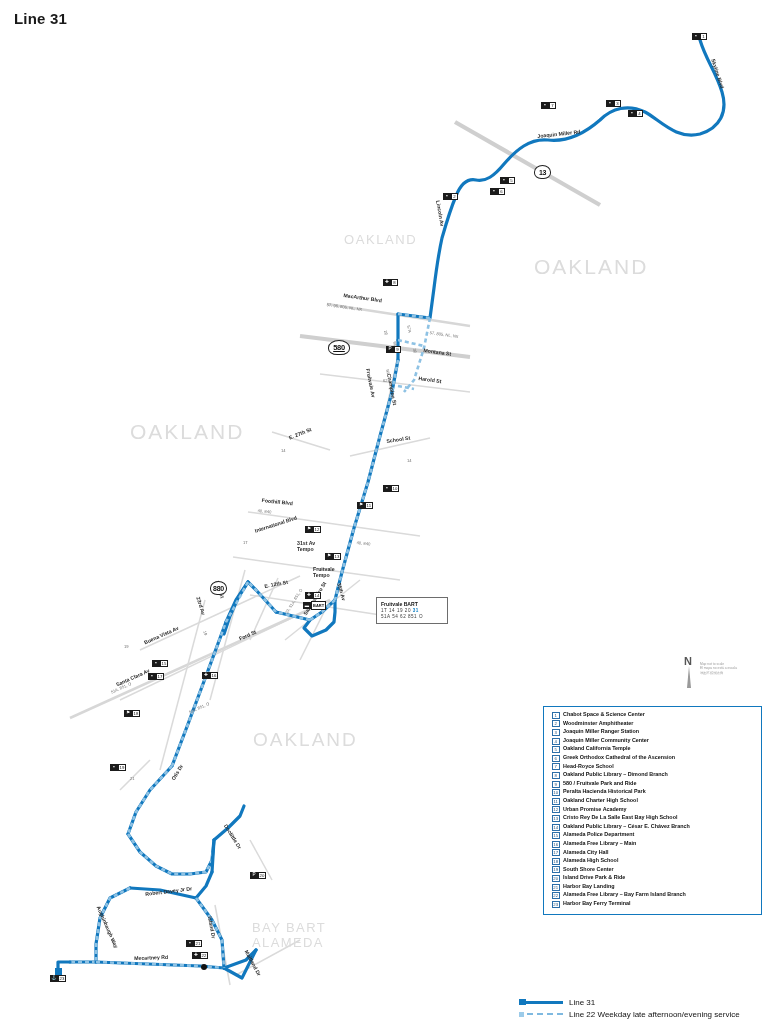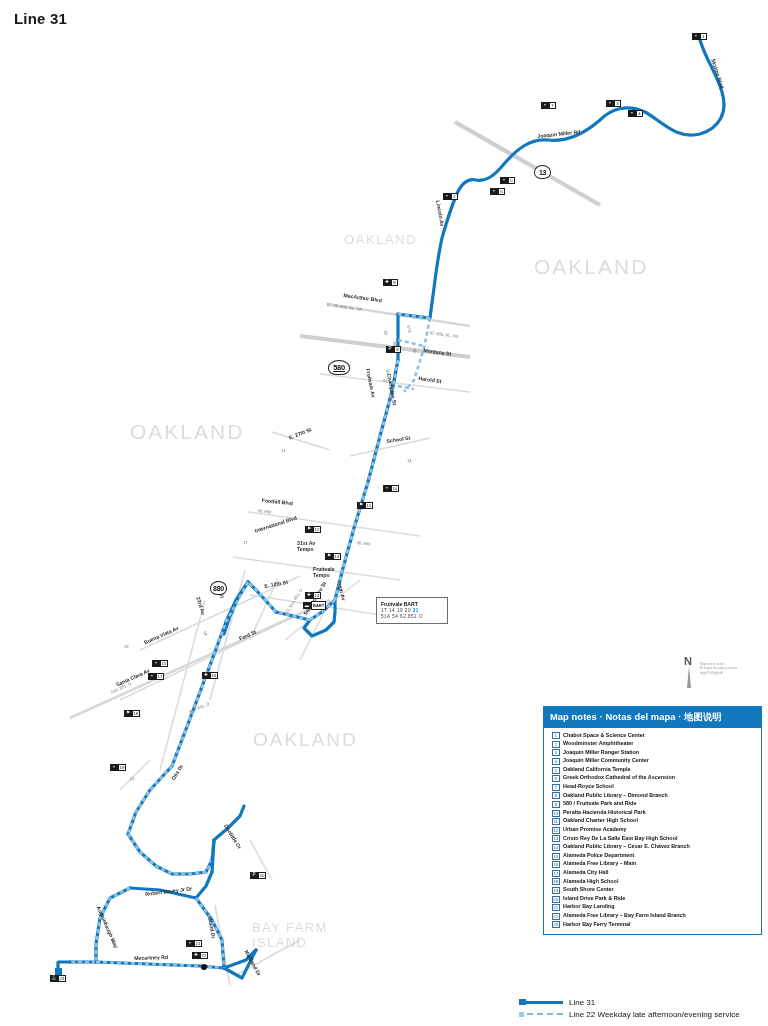--- a/index.html
+++ b/index.html
@@ -284,22 +284,22 @@
       <circle cx="204" cy="967" r="3" fill="#111"></circle>
       <rect x="55" y="968" width="7" height="7" fill="#1178be"></rect>
     </g>
   </svg>
 
   <div class="city-label city-oakland-e">OAKLAND</div>
   <div class="city-label city-oakland-w">OAKLAND</div>
   <div class="city-label city-dimond">OAKLAND</div>
   <div class="city-label city-alameda">OAKLAND</div>
   <div class="city-label city-bayfarm">
-    <div>BAY FARM</div>
-    <div>ISLAND</div>
+    <div>BAY BART</div>
+    <div>ALAMEDA</div>
   </div>
 
   <div class="street" style="left:716px;top:58px;transform:rotate(72deg);">Skyline Blvd</div>
   <div class="street" style="left:537px;top:133px;transform:rotate(-6deg);">Joaquin Miller Rd</div>
   <div class="street" style="left:441px;top:200px;transform:rotate(80deg);">Lincoln Av</div>
   <div class="street" style="left:344px;top:292px;transform:rotate(8deg);">MacArthur Blvd</div>
   <div class="routes" style="left:327px;top:302px;transform:rotate(8deg);">57, 96, 805, NL, NX</div>
   <div class="routes" style="left:430px;top:330px;transform:rotate(8deg);">57, 805, NL, NX</div>
   <div class="street" style="left:424px;top:347px;transform:rotate(8deg);">Montana St</div>
   <div class="street" style="left:419px;top:375px;transform:rotate(8deg);">Harold St</div>
@@ -341,21 +341,21 @@
   <div class="street" style="left:134px;top:955px;transform:rotate(-2deg);">Mecartney Rd</div>
 
   <div class="routes" style="left:388px;top:330px;transform:rotate(78deg);">20</div>
   <div class="routes" style="left:411px;top:325px;transform:rotate(78deg);">57A</div>
   <div class="routes" style="left:417px;top:348px;transform:rotate(78deg);">30</div>
   <div class="routes" style="left:397px;top:341px;transform:rotate(78deg);">96</div>
   <div class="routes" style="left:390px;top:369px;transform:rotate(78deg);">NL</div>
   <div class="routes" style="left:383px;top:378px;">62</div>
 
   <div class="shield sm" style="left:534px;top:165px;">13</div>
-  <div class="shield" style="left:328px;top:360px;text-decoration:underline;">580</div>
+  <div class="shield" style="left:328px;top:340px;text-decoration:underline;">580</div>
   <div class="shield sm" style="left:210px;top:581px;">880</div>
 
   <div class="poi" style="left:692px;top:33px;">
       <span class="glyph">▪</span>
       <span class="num">1</span>
     </div>
   <div class="poi" style="left:443px;top:193px;">
       <span class="glyph">▪</span>
       <span class="num">2</span>
     </div>
@@ -459,21 +459,20 @@
     <span class="nletter">N</span>
     <span class="narrow"></span>
   </div>
   <div class="north-note">
     <div>Map not to scale</div>
     <div>El mapa no está a escala</div>
     <div>地图不按照比例</div>
   </div>
 
   <div class="notes">
-    <div class="notes-header">Map notes · Notas del mapa · 地图说明</div>
     <div class="notes-body" id="notes-body">
         <div class="note-row">
           <span class="note-num">1</span>
           <span class="note-text">Chabot Space &amp; Science Center</span>
         </div>
         <div class="note-row">
           <span class="note-num">2</span>
           <span class="note-text">Woodminster Amphitheater</span>
         </div>
         <div class="note-row">

